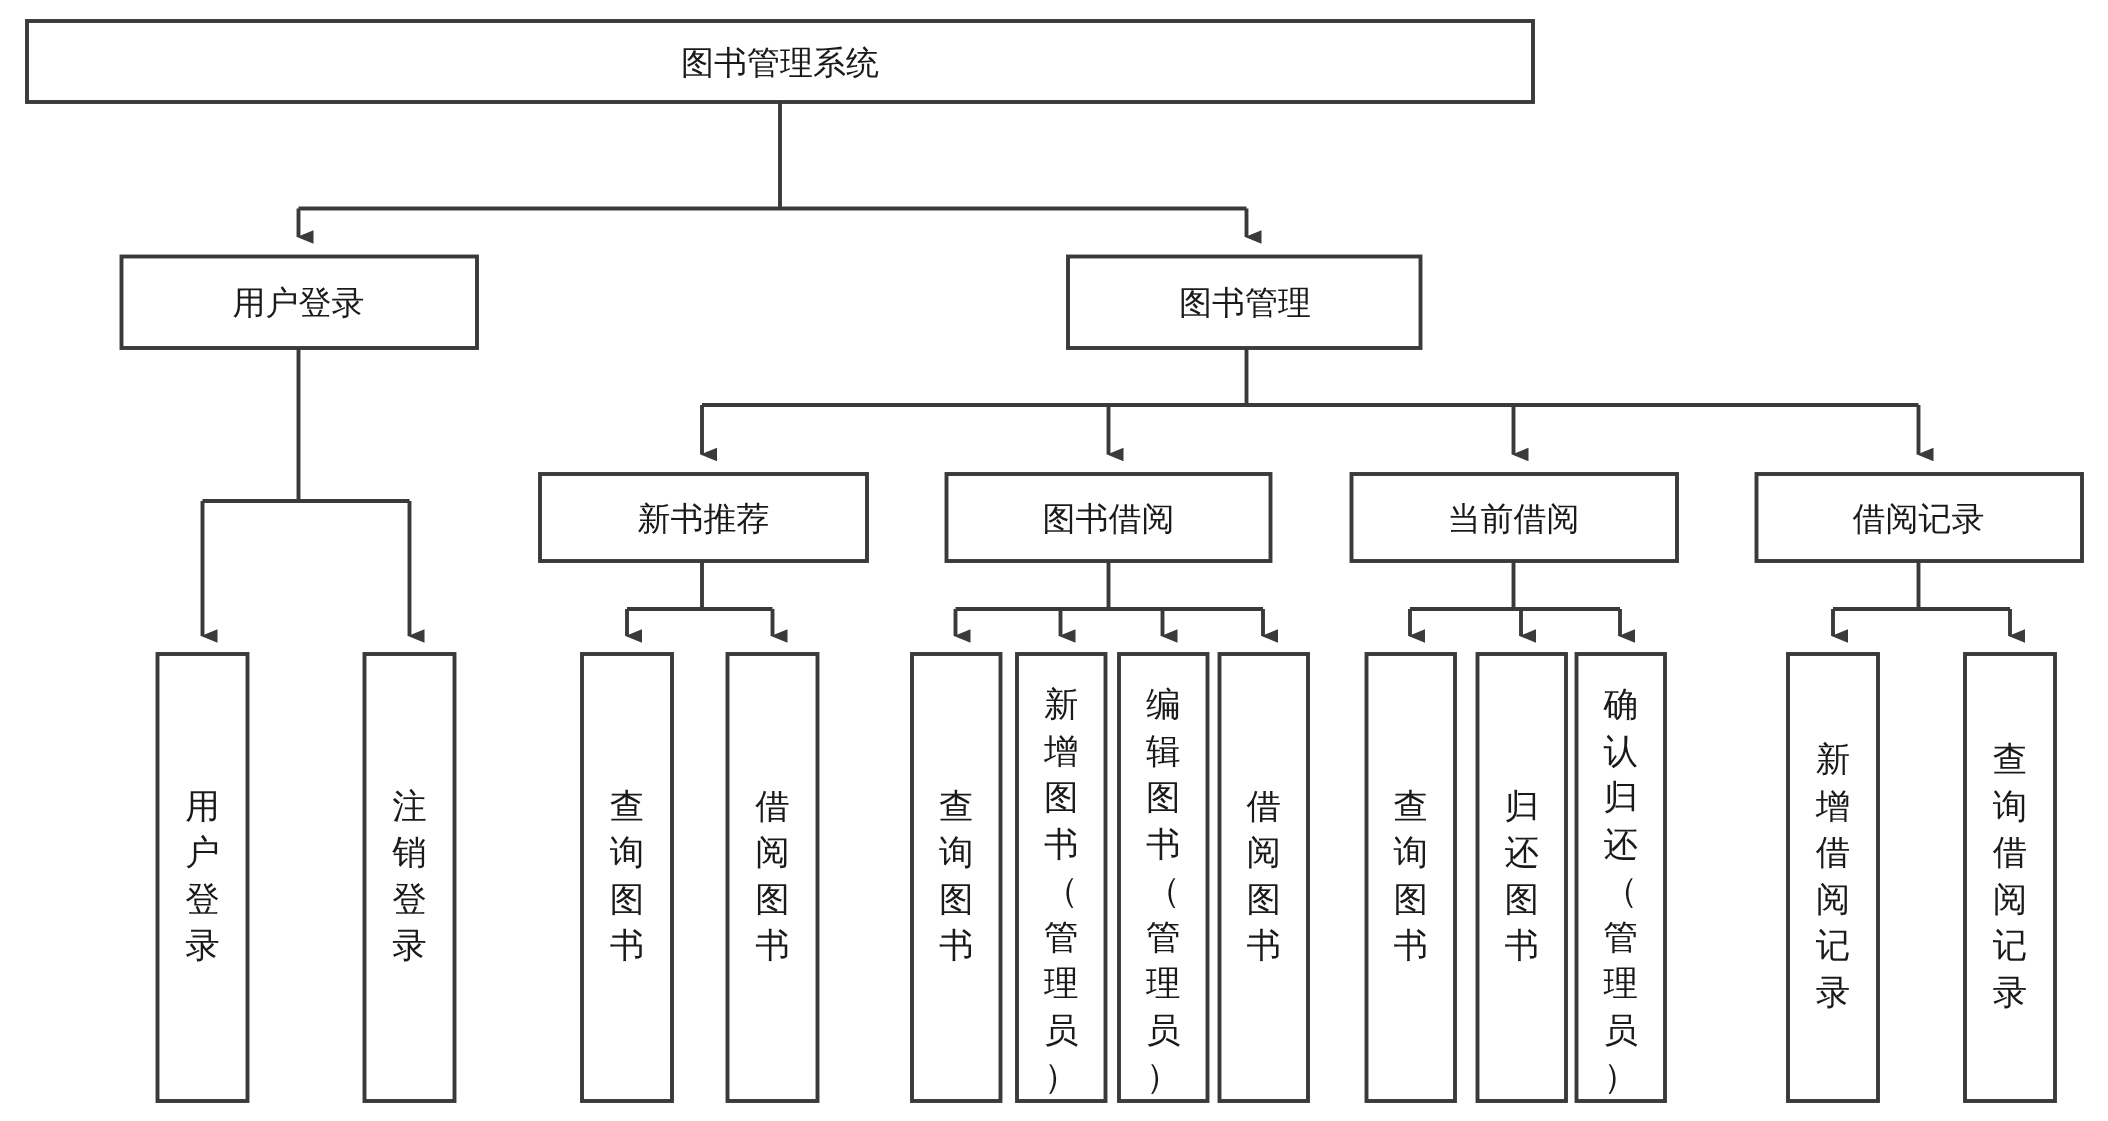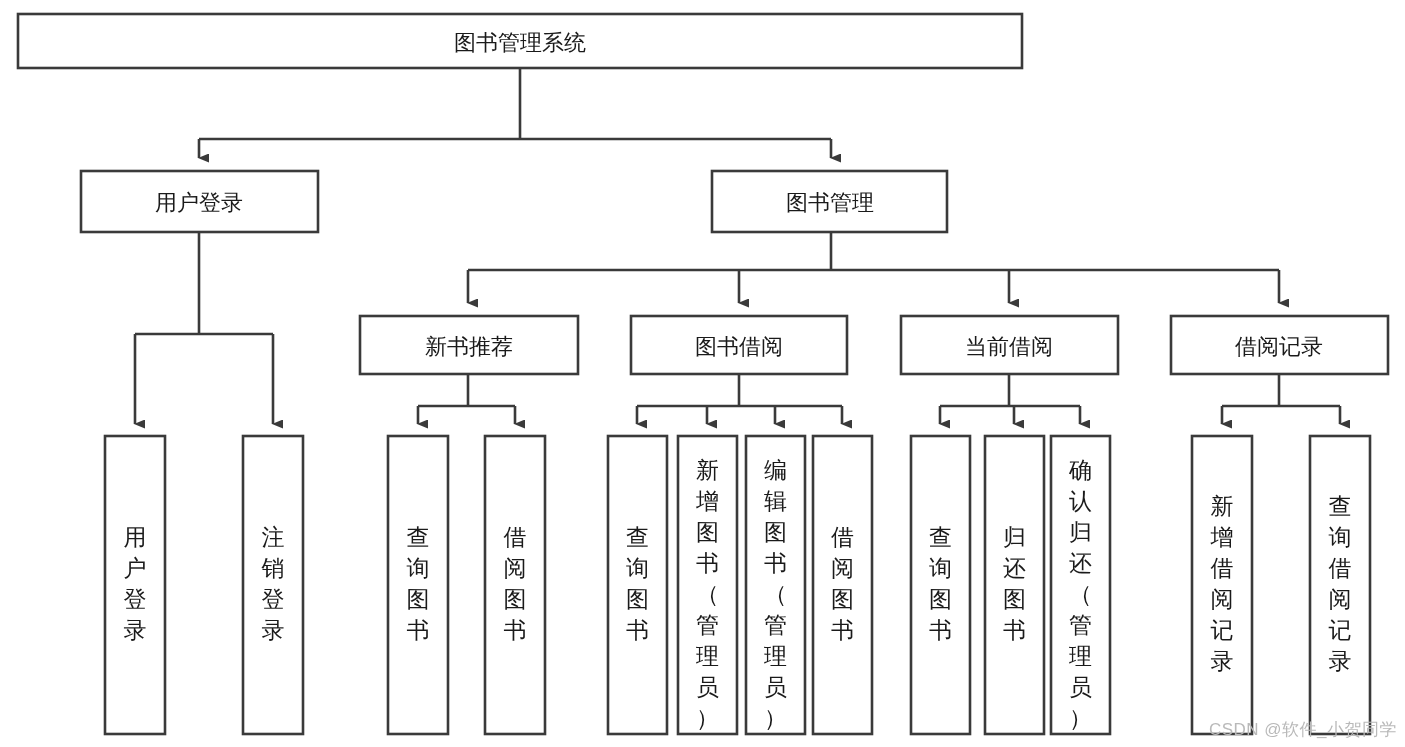--- a/index.html
+++ b/index.html
@@ -202,14 +202,13 @@
           <rect class="node-rect" x="1192" y="436" width="60" height="298"></rect>
           <text class="leaf-label" x="1222" y="514.32"><tspan x="1222">新</tspan><tspan x="1222" dy="31">增</tspan><tspan x="1222" dy="31">借</tspan><tspan x="1222" dy="31">阅</tspan><tspan x="1222" dy="31">记</tspan><tspan x="1222" dy="31">录</tspan></text>
         </g>
         <g>
           <rect class="node-rect" x="1310" y="436" width="60" height="298"></rect>
           <text class="leaf-label" x="1340" y="514.32"><tspan x="1340">查</tspan><tspan x="1340" dy="31">询</tspan><tspan x="1340" dy="31">借</tspan><tspan x="1340" dy="31">阅</tspan><tspan x="1340" dy="31">记</tspan><tspan x="1340" dy="31">录</tspan></text>
         </g>
       </g>
   </svg>
 
-  <div class="watermark">CSDN @软件_小贺同学</div>
 </div>
 
 </body></html>

